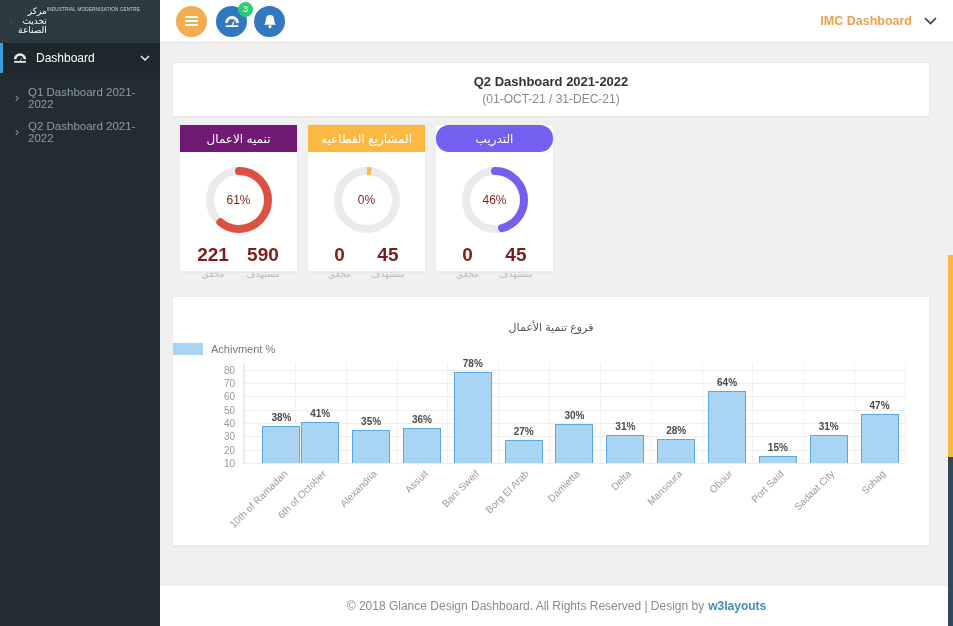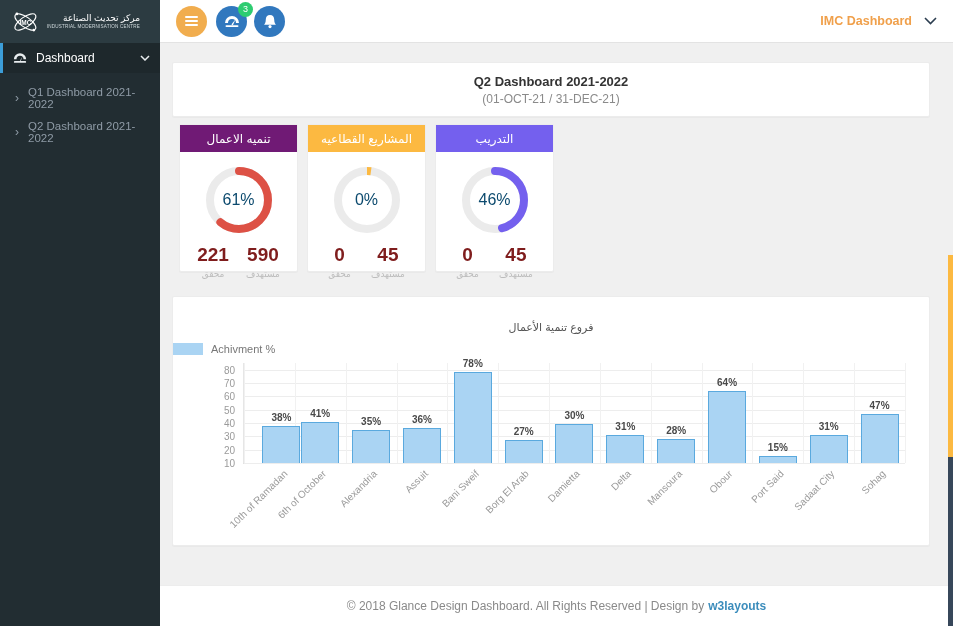--- a/index.html
+++ b/index.html
@@ -5,21 +5,21 @@
   html,body{margin:0;padding:0}
   body{
     position:relative;width:953px;height:626px;overflow:hidden;
     background:#f0f0f0;
     font-family:"Liberation Sans","DejaVu Sans",sans-serif;
     -webkit-font-smoothing:antialiased;
   }
   
   .sidebar{position:absolute;left:0;top:0;width:160px;height:626px;background:#222d32;z-index:3}
   .logo-block{height:43px;background:#2c3b41;display:flex;align-items:center;padding:0 20px 0 10px;gap:6px;cursor:pointer}
-  .logo-texts{display:flex;flex-direction:column;line-height:1.1}
+  .logo-texts{display:flex;line-height:1.1}
   .logo-ar{color:#fff;font-size:9px;text-align:right;direction:rtl}
   .logo-en{color:#cfd8dc;font-size:4.6px;letter-spacing:.2px;white-space:nowrap}
   .nav-item{height:30px;display:flex;align-items:center;gap:9px;padding:0 10px;
     background:#1e282c;border-left:3px solid #3c9dd8;color:#fff;font-size:12px;cursor:pointer}
   .nav-item .chev{margin-left:auto}
   .sub-menu{padding:8px 0 4px 0}
   .sub-item{display:flex;align-items:center;gap:9px;padding:5px 8px 5px 15px;color:#8f9ba6;font-size:11.5px;cursor:pointer}
   .sub-chev{font-size:12px;color:#8f9ba6;line-height:1}
   
   .topbar{position:absolute;left:160px;top:0;right:0;height:43px;background:#fff;
@@ -37,21 +37,21 @@
   
   .card{background:#fff;border:1px solid #ececec;border-radius:2px;box-shadow:0 1px 1px rgba(0,0,0,.03);box-sizing:border-box}
   .header-card{position:absolute;left:172px;top:62px;width:758px;height:55px;
     display:flex;flex-direction:column;align-items:center;justify-content:center}
   .hc-title{font-size:13px;font-weight:bold;color:#333}
   .hc-sub{font-size:12px;color:#8a8a8a;margin-top:3px}
   .kpi-row{position:absolute;left:179px;top:124px;display:flex;gap:9px}
   .kpi-card{width:119px;height:148px;position:relative}
   .kpi-header{height:27px;display:flex;align-items:center;justify-content:center;color:#fff;font-size:12px;direction:rtl}
   .donut-wrap{position:relative;width:76px;height:76px;margin:10px auto 0}
-  .donut-label{position:absolute;inset:0;display:flex;align-items:center;justify-content:center;font-size:16px;color:#0c4a6e}
+  .donut-label{position:absolute;inset:0;display:flex;align-items:center;justify-content:center;font-size:12px;color:#7f1d1d}
   .kpi-nums{display:flex;justify-content:space-evenly;margin-top:6px}
   .kpi-num{text-align:center}
   .kpi-num b{font-size:19px;color:#7f1d1d}
   .kpi-num i{display:block;font-style:normal;font-size:9px;color:#bcbcbc;margin-top:3px;direction:rtl}
   
   .chart-card{position:absolute;left:172px;top:296px;width:758px;height:250px}
   .chart-title{text-align:center;margin-top:24px;font-size:11px;color:#555;direction:rtl}
   .legend{display:flex;align-items:center;justify-content:flex-start;gap:8px;margin-top:9px;font-size:11px;color:#777}
   .legend-swatch{width:30px;height:12px;background:#aad4f3}
   .plot{position:absolute;left:70px;right:24px;top:66px;height:100px;border-bottom:1px solid #dcdcdc;border-left:1px solid #e6e6e6}
@@ -188,21 +188,21 @@
         <i>محقق</i>
       </div>
       <div class="kpi-num">
         <b>45</b>
         <i>مستهدف</i>
       </div>
     </div>
   </div>
 
   <div class="card kpi-card">
-    <div class="kpi-header" style="background: rgb(116, 96, 238);">التدريب</div>
+    <div class="kpi-header" style="background: rgb(116, 96, 238); border-radius: 13px;">التدريب</div>
     <div class="donut-wrap">
       <svg viewBox="0 0 76 76" width="76" height="76">
         <circle cx="38" cy="38" r="29" fill="none" stroke="#ebebeb" stroke-width="8"></circle>
         <circle class="donut-arc" cx="38" cy="38" r="29" fill="none" stroke-width="8" stroke-linecap="round" transform="rotate(-90 38 38)" stroke="#7460ee" stroke-dasharray="83.81769199777568 98.39468191043233"></circle>
       </svg>
       <div class="donut-label">46%</div>
     </div>
     <div class="kpi-nums">
       <div class="kpi-num">
         <b>0</b>

